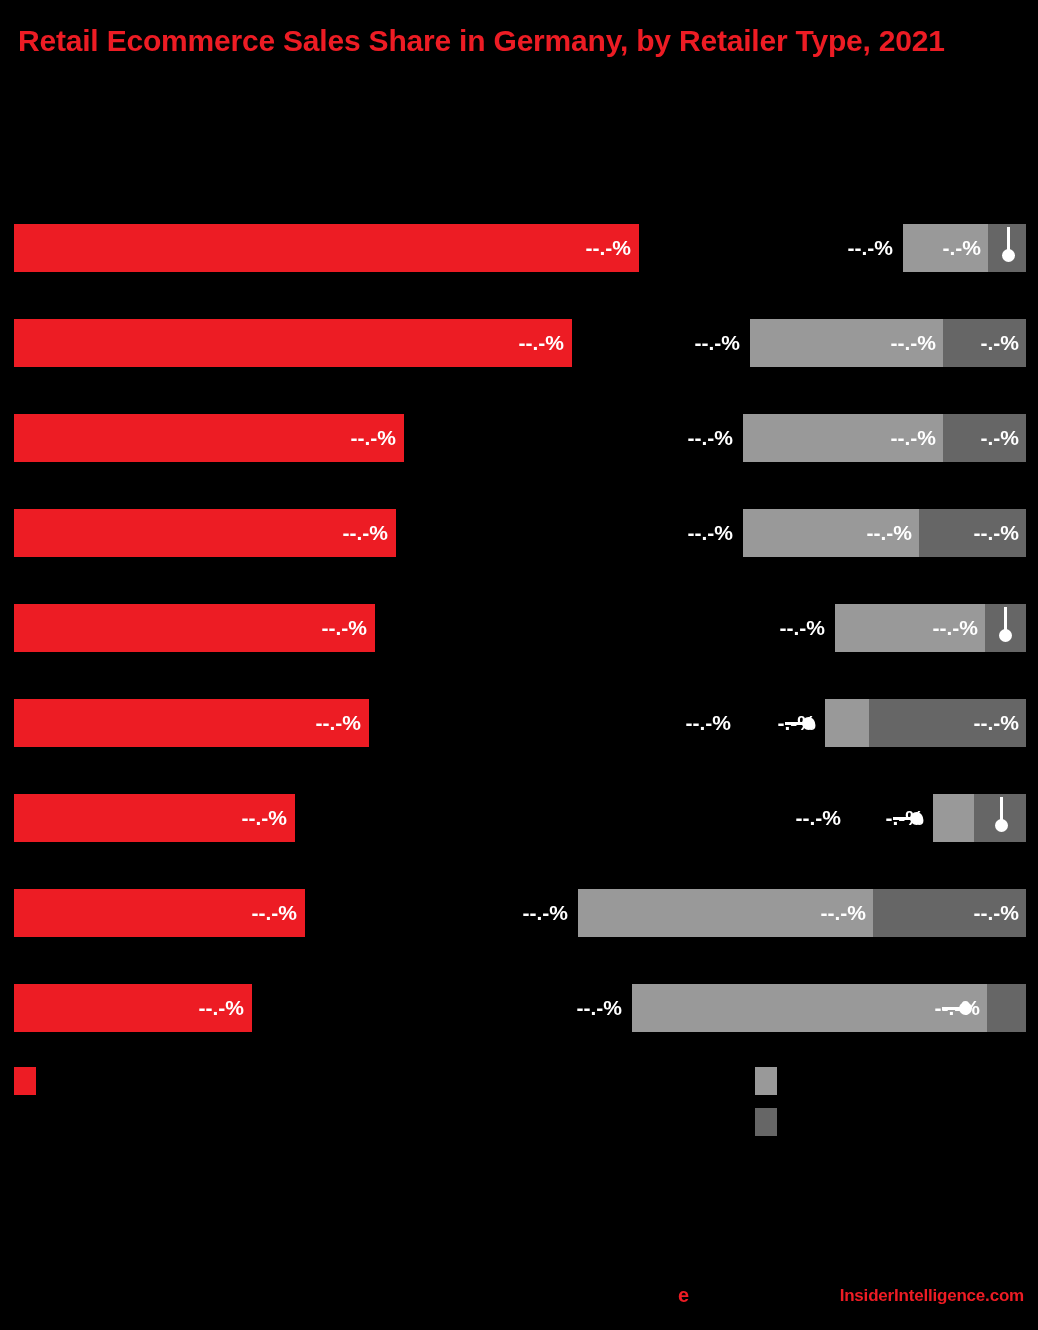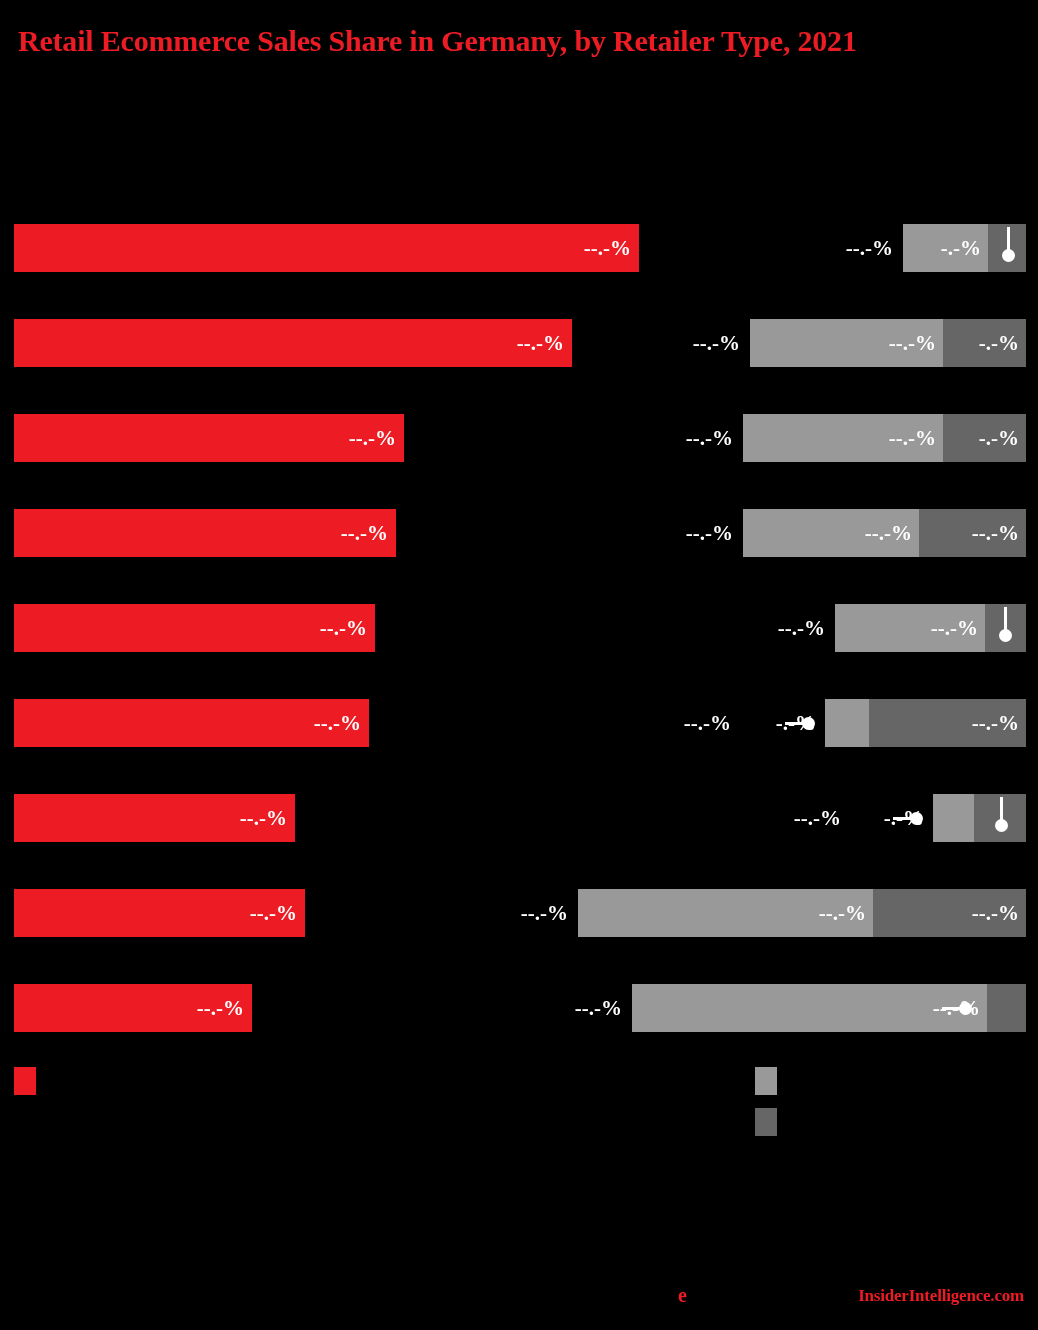--- a/index.html
+++ b/index.html
@@ -8,21 +8,20 @@
     height: 1330px;
     background: #000000;
     font-family: "Liberation Sans", sans-serif;
     overflow: hidden;
   }
   .page {
     position: relative;
     width: 1038px;
     height: 1330px;
     background: #000000;
-    font-family: Liberation Serif, serif;
   }
 
   
   .title {
     position: absolute;
     left: 18px;
     top: 22px;
     width: 940px;
     color: #ED1C24;
     font-size: 30px;

